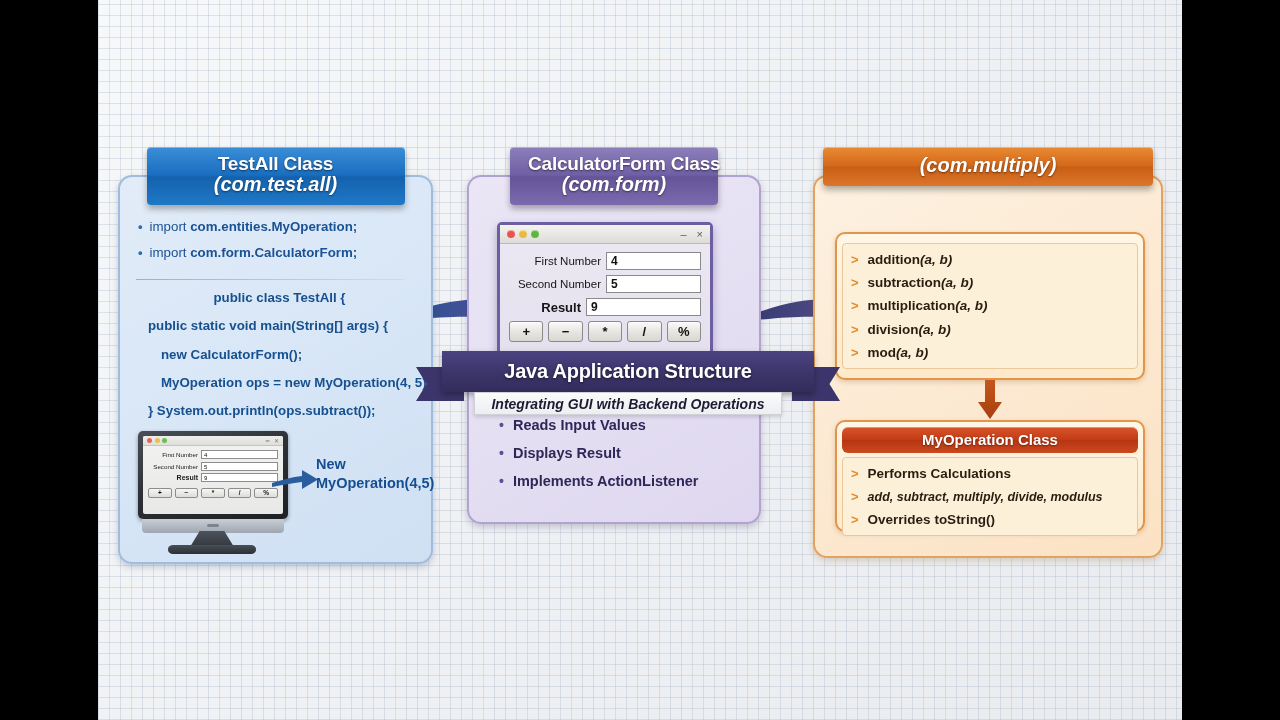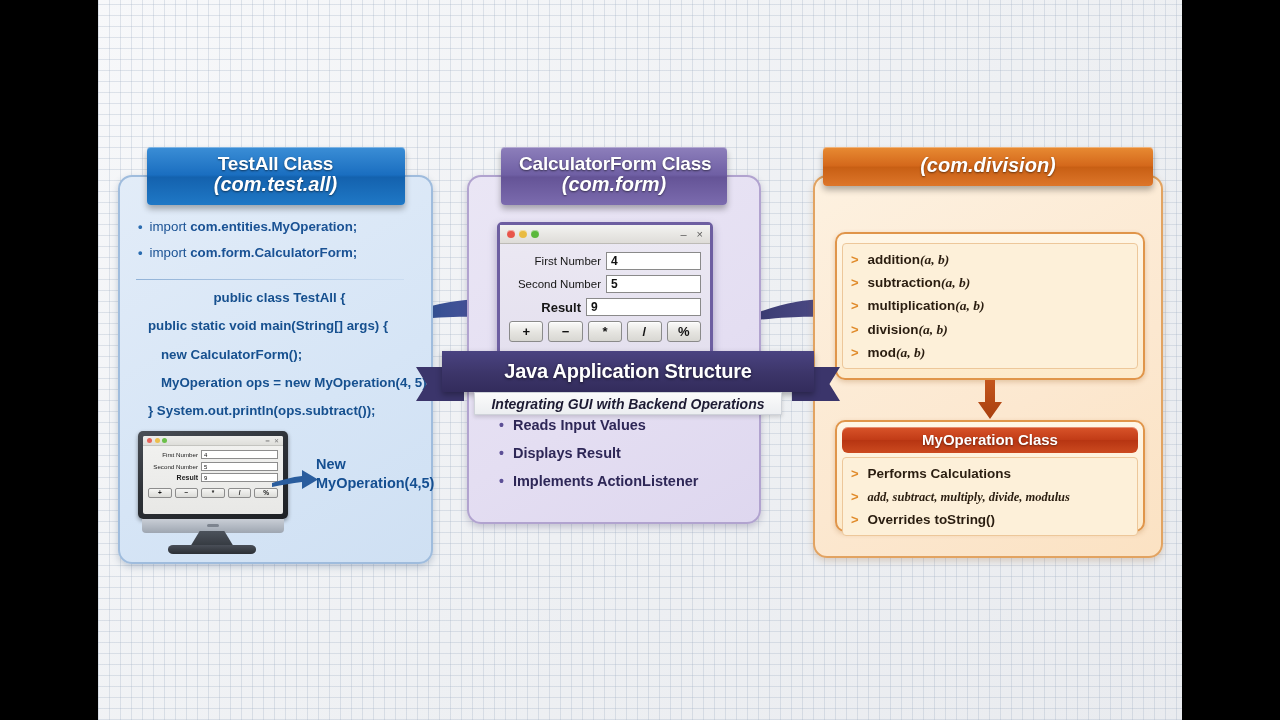--- a/index.html
+++ b/index.html
@@ -71,21 +71,21 @@
 
   
   #panel-calcform {
     left: 369px; top: 175px; width: 294px; height: 349px;
     background: linear-gradient(150deg, #eae6f5 0%, #e4def2 60%, #ded7ef 100%);
     border-color: #b1a3cf;
     box-shadow: 0 3px 7px rgba(60,50,100,.25);
   }
   #head-calcform {
     background: linear-gradient(180deg, #8d7fbb 0%, #6f5fa4 48%, #655497 52%, #7b6bae 100%);
-    width: 226px;
+    width: 208px;
   }
 
   
   #panel-myop {
     left: 715px; top: 175px; width: 350px; height: 383px;
     background: linear-gradient(150deg, #fdf1e0 0%, #fce8d0 60%, #fbe2c3 100%);
     border-color: #e2a361;
     box-shadow: 0 3px 7px rgba(140,80,20,.22);
   }
   #head-myop {
@@ -242,21 +242,21 @@
     margin-top:4px; background:#fdf0d9; border:1px solid #edc79a;
     border-radius:4px; padding:7px 8px 6px;
   }
   .op-li {
     display:flex; gap:9px; align-items:baseline;
     color:#2a1d10; font-size:13.5px; font-weight:bold;
     margin-bottom:5px; line-height:1.35;
   }
   .op-li:last-child { margin-bottom:0; }
   .op-li .chev { color:#e08a2a; font-weight:bold; font-size:13px; }
-  .op-li .it { font-style:italic;font-family:Liberation Serif, serif; }
+  .op-li .it { font-style:italic; }
   .op-li.small { font-size:12.5px; }
   #down-arrow { position:absolute; left:162px; top:203px; width:26px; height:40px; }
 
   
   .conn { position:absolute; }
   #conn1 { left:311px; top:290px; width:110px; height:42px; }
   #conn2 { left:659px; top:290px; width:102px; height:42px; }
 
   
   #ribbon { position:absolute; left:318px; top:351px; width:424px; height:60px; }
@@ -450,21 +450,21 @@
       <div class="feat">
         <span class="bul">•</span>
         <span>Implements ActionListener</span>
       </div>
     </div>
   </div>
 
   <div class="panel" id="panel-myop">
 
     <div class="panel-head" id="head-myop">
-      <div class="pkg">(com.division)</div>
+      <div class="pkg">(com.multiply)</div>
     </div>
 
     <div class="sub-card" id="card-ops">
       <div class="sub-body">
         <div class="op-li">
           <span class="chev">&gt;</span>
           <span><span>addition</span><span class="it">(a, b)</span></span>
         </div>
         <div class="op-li">
           <span class="chev">&gt;</span>

